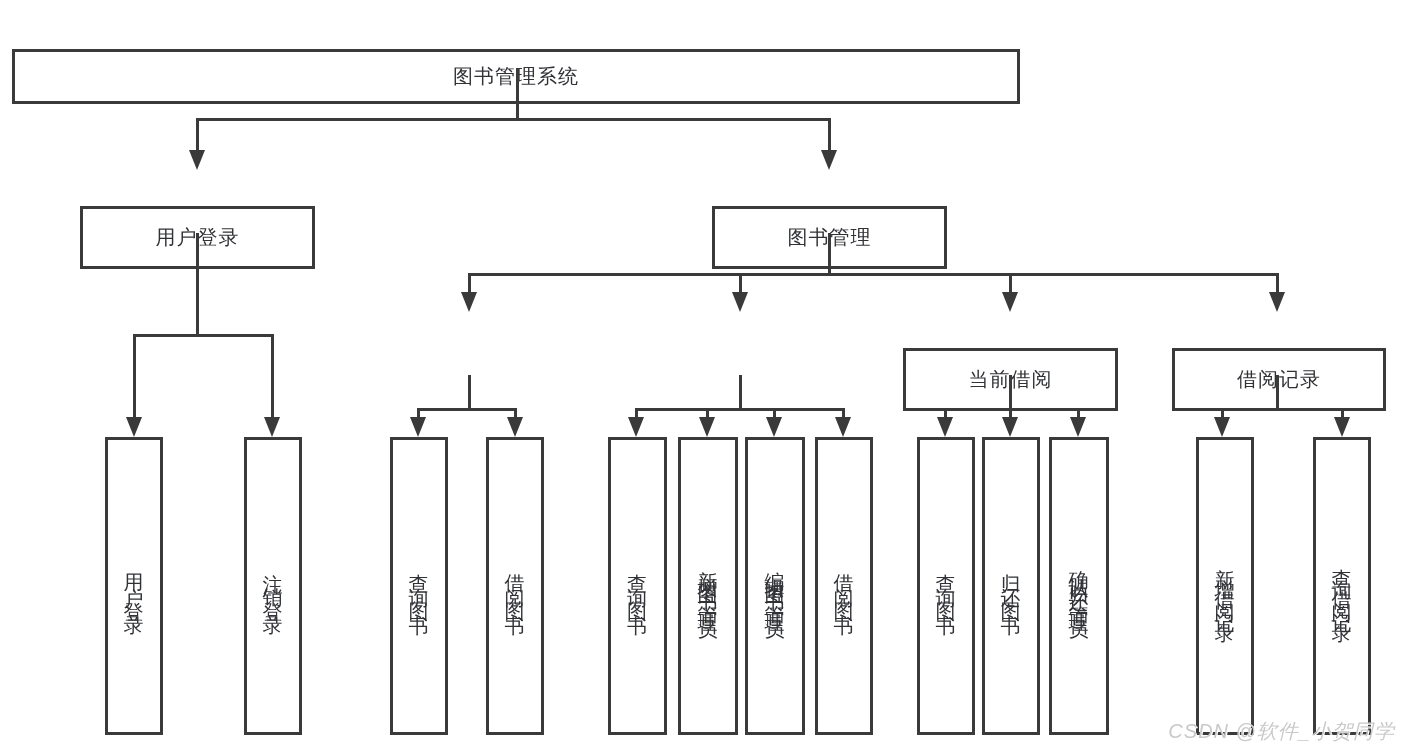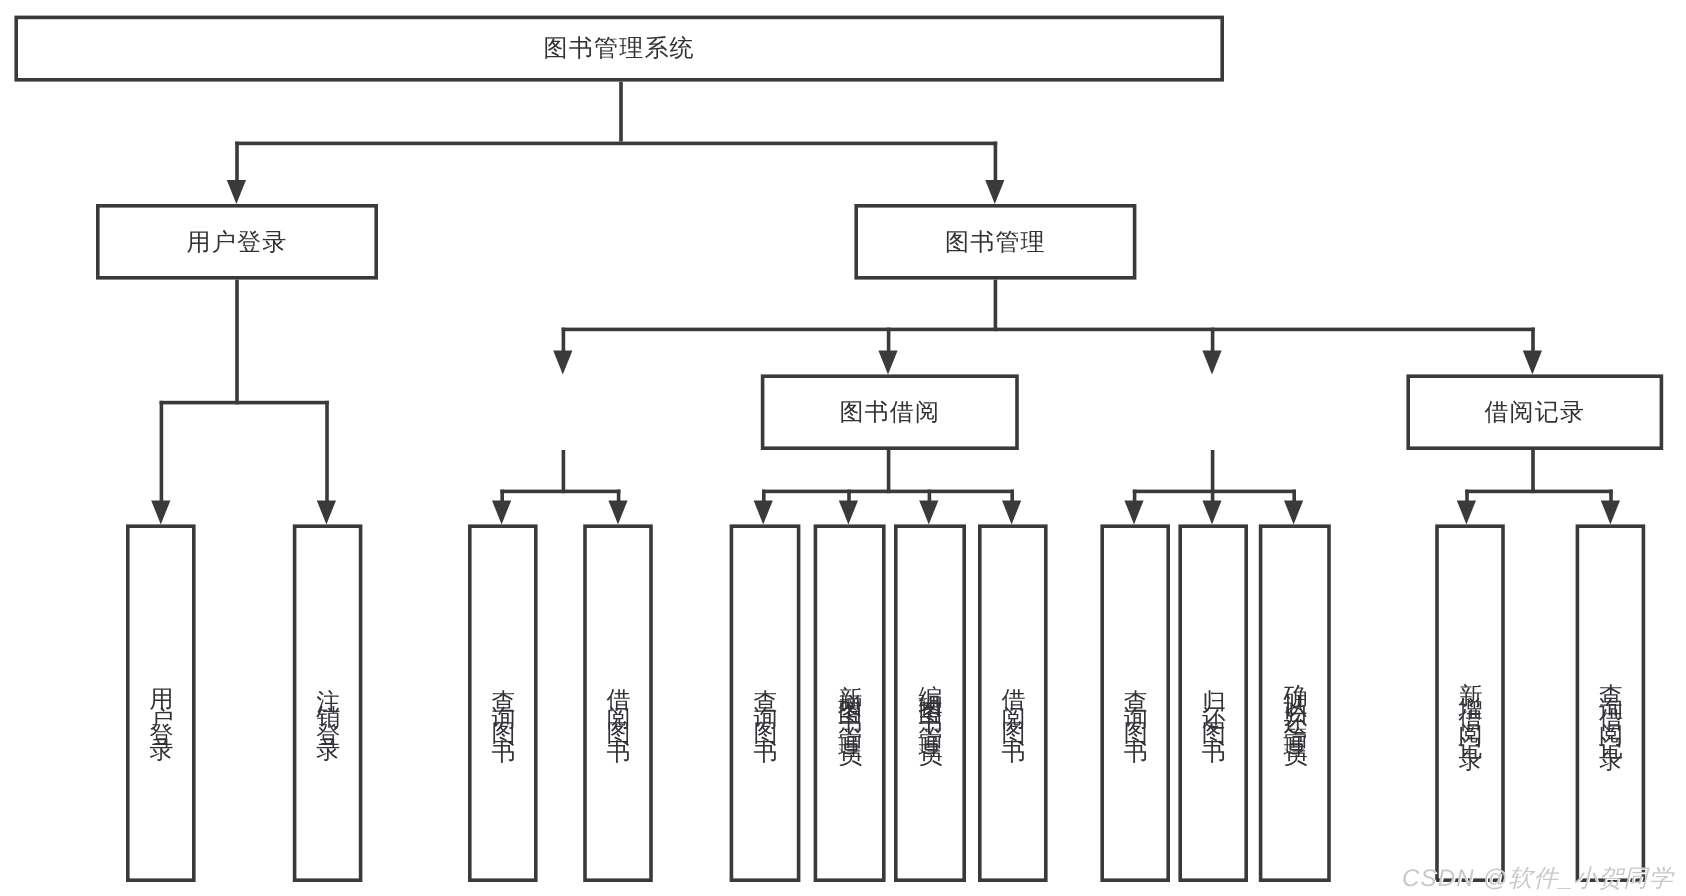--- a/index.html
+++ b/index.html
@@ -22,20 +22,21 @@
     background: #ffffff;
     color: #303236;
     display: flex;
     align-items: center;
     justify-content: center;
     text-align: center;
   }
   .box.h {
     font-size: 20px;
     letter-spacing: 1px;
+    margin-top: 36px;
   }
   .box.v {
     writing-mode: vertical-rl;
     text-orientation: mixed;
     font-size: 20px;
     letter-spacing: 14px;
     line-height: 1;
   }
   .box.v.mid  { letter-spacing: 11px; }
   .box.v.long { letter-spacing: 7px;  }
@@ -97,21 +98,21 @@
   <div class="hline" style="left:468px;  top:273px; width:811px"></div>
   <div class="vline" style="left:468px;  top:273px; height:22px"></div>
   <div class="vline" style="left:739px;  top:273px; height:22px"></div>
   <div class="vline" style="left:1009px; top:273px; height:22px"></div>
   <div class="vline" style="left:1276px; top:273px; height:22px"></div>
   <div class="arrow" style="left:461px;  top:292px"></div>
   <div class="arrow" style="left:732px;  top:292px"></div>
   <div class="arrow" style="left:1002px; top:292px"></div>
   <div class="arrow" style="left:1269px; top:292px"></div>
 
-  <div class="box h" style="left:634px;  top:312px; width:215px; height:63px">图书借阅</div>
+  <div class="box h" style="left:903px;  top:312px; width:215px; height:63px">当前借阅</div>
   <div class="box h" style="left:1172px; top:312px; width:214px; height:63px">借阅记录</div>
 
   <div class="vline" style="left:468px;  top:375px; height:36px"></div>
   <div class="vline" style="left:739px;  top:375px; height:36px"></div>
   <div class="vline" style="left:1009px; top:375px; height:36px"></div>
   <div class="vline" style="left:1276px; top:375px; height:36px"></div>
 
   <div class="hline" style="left:417px;  top:408px; width:100px"></div>
   <div class="hline" style="left:635px;  top:408px; width:210px"></div>
   <div class="hline" style="left:944px;  top:408px; width:136px"></div>

